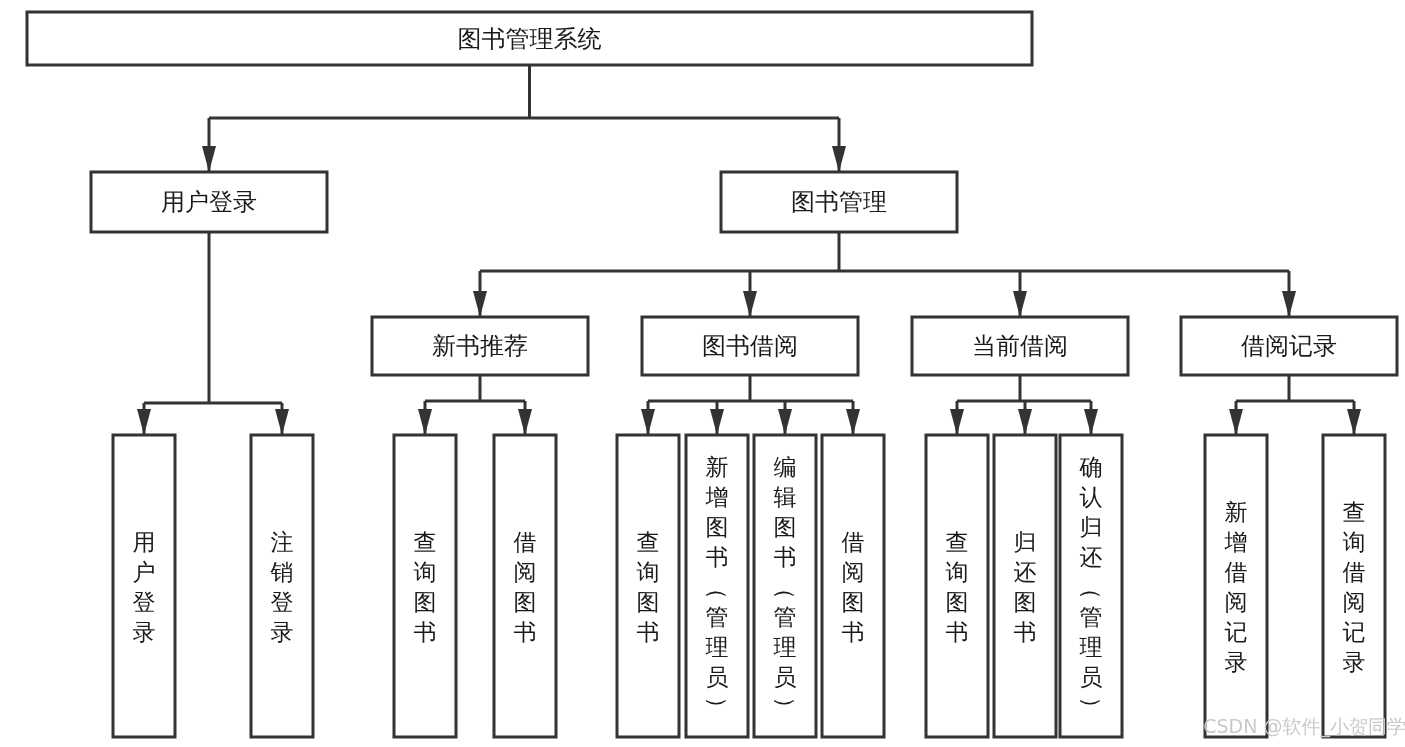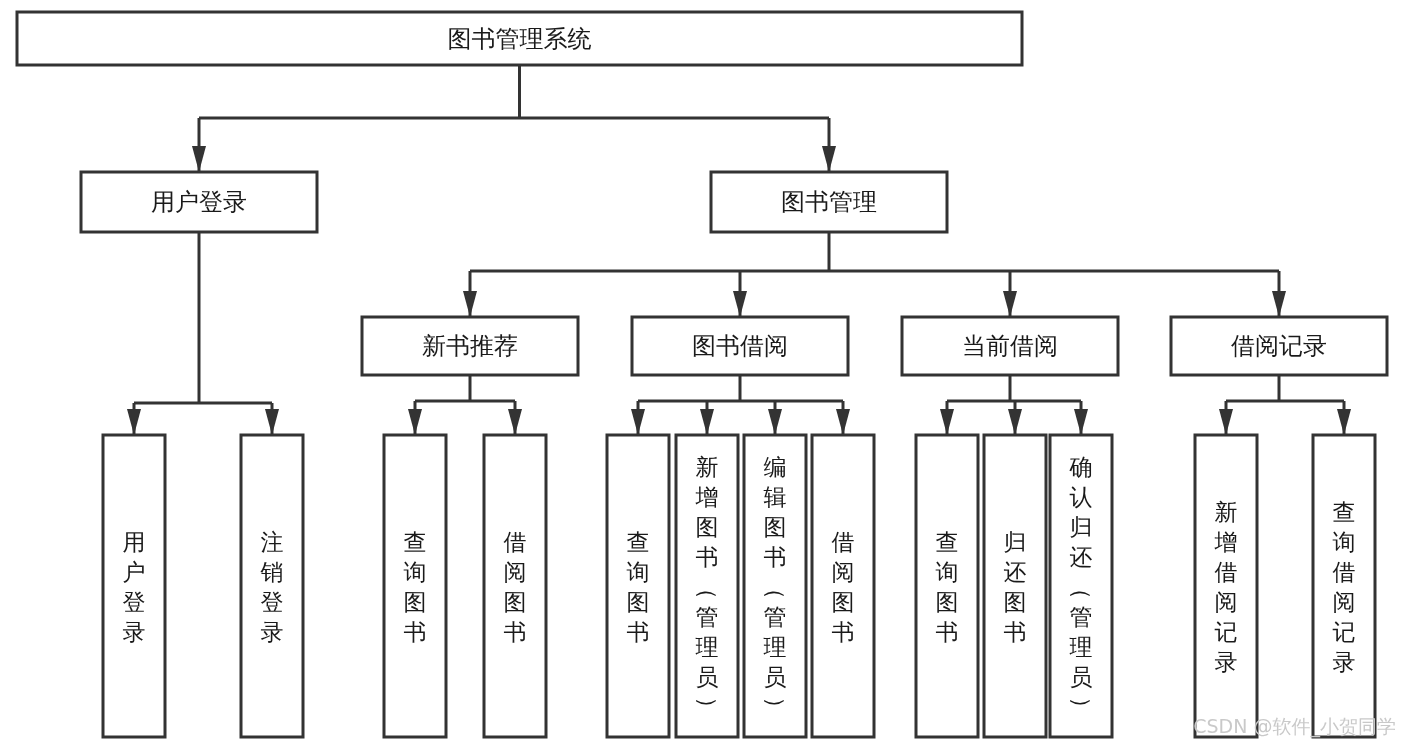--- a/index.html
+++ b/index.html
@@ -11,20 +11,21 @@
     width: 1405px;
     height: 747px;
     font-family: "DejaVu Sans", "Liberation Sans", sans-serif;
     overflow: hidden;
     position: relative;
   }
   #diagram-root {
     position: relative;
     width: 1122px;
     height: 747px;
+    margin-left: 10px;
   }
   svg.tree-canvas {
     position: absolute;
     top: 0;
     left: 0;
     width: 1405px;
     height: 747px;
     display: block;
   }
   .node-box {

